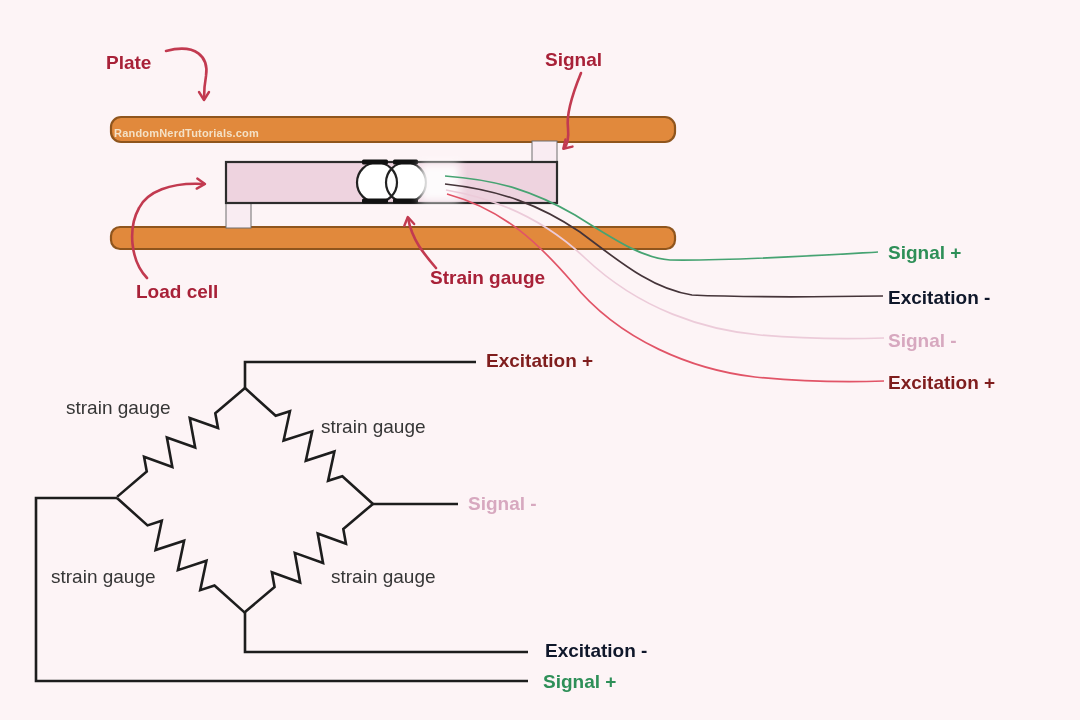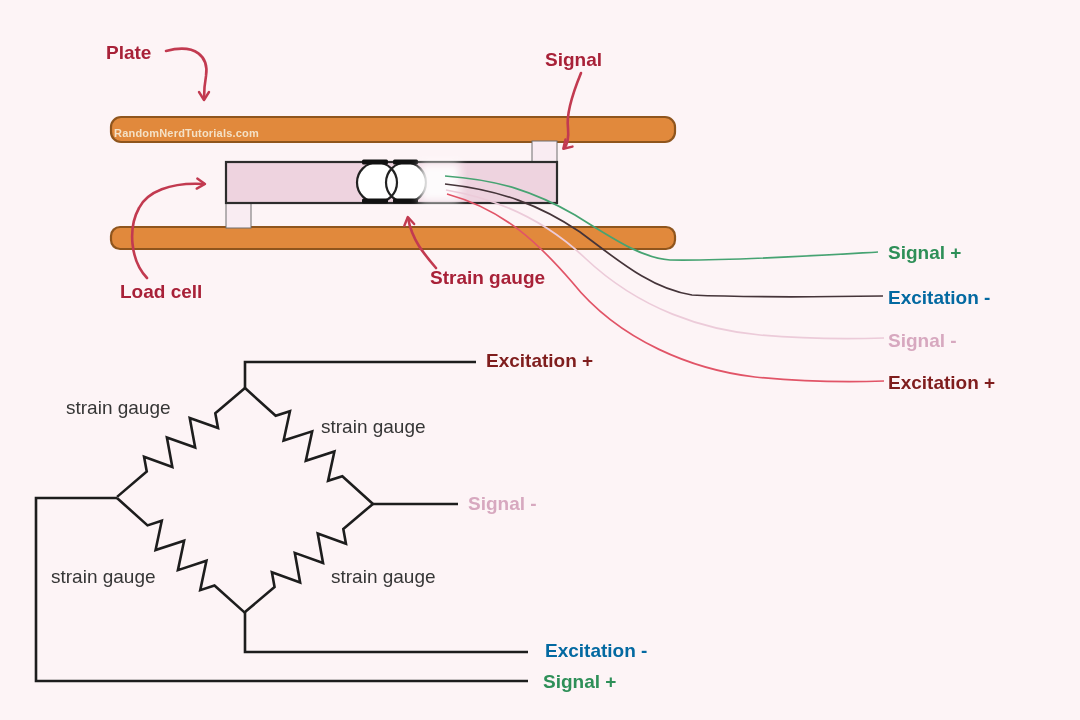--- a/index.html
+++ b/index.html
@@ -5,21 +5,21 @@
   html,body{margin:0;padding:0;}
   .stage{
     position:relative;width:1080px;height:720px;overflow:hidden;
     background:#fdf4f6;
     font-family:"Liberation Sans",sans-serif;
   }
   .stage svg{position:absolute;left:0;top:0;}
   .lbl{position:absolute;font-size:19px;font-weight:700;white-space:nowrap;line-height:1.15;}
   .red{color:#a82138;}
   .green{color:#2e8f58;}
-  .dark{color:#0369a1;}
+  .dark{color:#0f172a;}
   .pinklbl{color:#d7a8bf;text-align:center;}
   .crimson{color:#7f1d1d;}
   .sg{position:absolute;font-size:19px;font-weight:400;color:#363636;white-space:nowrap;}
   .rnt{position:absolute;left:114px;top:127px;font-size:11px;font-weight:700;color:#f4e1c6;letter-spacing:.2px;}
   .wm{position:absolute;left:522px;top:427px;font-size:30px;font-weight:400;color:#bdb7bb;letter-spacing:1px;}
 </style>
 </head>
 <body>
 
 <div class="stage">
@@ -77,23 +77,23 @@
       <path d="M373,504 L458,504"></path>
       <path d="M117,498 L36,498 L36,681 L528,681"></path>
       <path d="M245,612 L245,652 L528,652"></path>
       <path d="M0,0 L39,0 L46.5,-13 L61.5,13 L76.5,-13 L91.5,13 L106.5,-13 L121.5,13 L129,0 L168,0" transform="translate(245,388) rotate(139.6)"></path>
       <path d="M0,0 L41.4,0 L48.9,-13 L63.9,13 L78.9,-13 L93.9,13 L108.9,-13 L123.9,13 L131.4,0 L172.8,0" transform="translate(245,388) rotate(42.2)"></path>
       <path d="M0,0 L41,0 L48.5,-13 L63.5,13 L78.5,-13 L93.5,13 L108.5,-13 L123.5,13 L131,0 L172,0" transform="translate(117,498) rotate(41.9)"></path>
       <path d="M0,0 L38.7,0 L46.2,-13 L61.2,13 L76.2,-13 L91.2,13 L106.2,-13 L121.2,13 L128.7,0 L167.5,0" transform="translate(245,612) rotate(-40.2)"></path>
     </g>
   </svg>
 
-  <div class="lbl red" style="left:106px;top:42px;">Plate</div>
+  <div class="lbl red" style="left:106px;top:52px;">Plate</div>
   <div class="lbl red" style="left:545px;top:49px;">Signal</div>
-  <div class="lbl red" style="left:120px;top:281px;">Load cell</div>
+  <div class="lbl red" style="left:136px;top:281px;">Load cell</div>
   <div class="lbl red" style="left:430px;top:267px;">Strain gauge</div>
   <div class="rnt">RandomNerdTutorials.com</div>
 
   <div class="lbl green" style="left:888px;top:242px;">Signal +</div>
   <div class="lbl dark" style="left:888px;top:287px;">Excitation -</div>
   <div class="lbl pinklbl" style="left:888px;top:330px;">Signal -</div>
   <div class="lbl crimson" style="left:888px;top:372px;">Excitation +</div>
 
   <div class="sg" style="left:66px;top:397px;">strain gauge</div>
   <div class="sg" style="left:321px;top:416px;">strain gauge</div>

